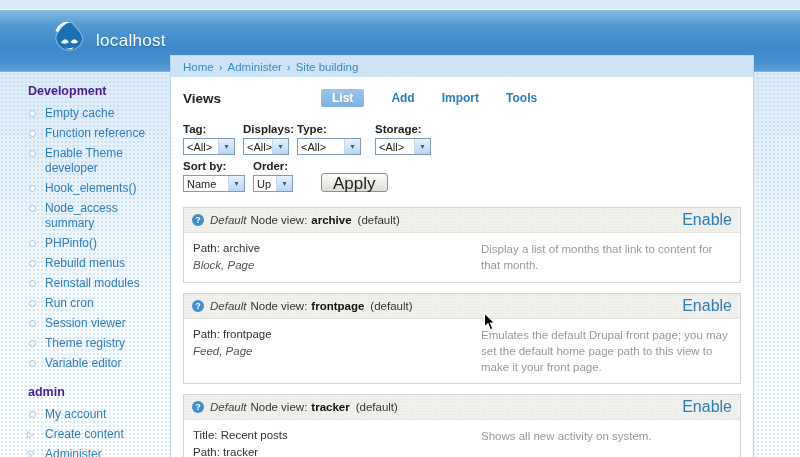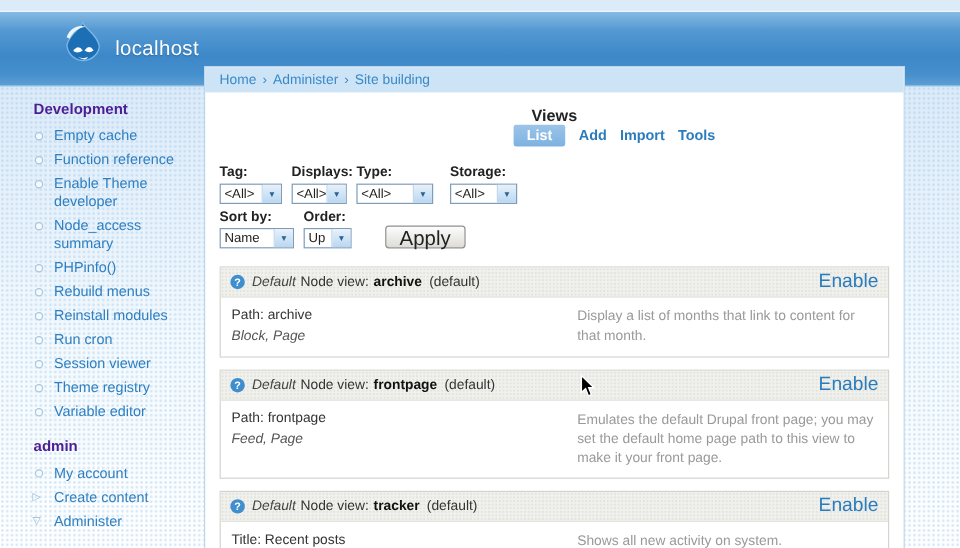--- a/index.html
+++ b/index.html
@@ -41,23 +41,23 @@
     background:#ffffff;border:1px solid #bcd6ee;border-bottom:none;box-sizing:border-box;
   }
   .breadcrumb{
     height:21px;background:#cde3f6;display:flex;align-items:center;
     padding-left:12px;font-size:11.5px;color:#3a8ac8;
   }
   .breadcrumb a{color:#3a8ac8;text-decoration:none;cursor:pointer;}
   .breadcrumb .sep{margin:0 5px;}
   .content{padding:10px 12px 0 12px;}
   
-  .head-row{display:flex;align-items:center;margin-top:2px;flex-direction:column;}
+  .head-row{display:flex;align-items:center;margin-top:2px;}
   .page-title{font-size:13.5px;font-weight:bold;color:#222;}
-  .tabs{display:flex;align-items:center;margin-left:52px;gap:11px;padding-left:48px;}
+  .tabs{display:flex;align-items:center;margin-left:52px;gap:27px;padding-left:48px;}
   .tabs a{font-size:12px;font-weight:bold;color:#2b7cbd;text-decoration:none;cursor:pointer;}
   .tabs a.active{
     background:linear-gradient(#9cc4e9,#7db2e0);color:#ffffff;
     padding:2px 11px;border-radius:2px;
   }
   
   .filters{margin-top:16px;}
   .frow{display:flex;align-items:flex-end;}
   .frow + .frow{margin-top:5px;}
   .fgroup{margin-right:8px;}
@@ -122,20 +122,21 @@
   </div>
   <div class="site-name">localhost</div>
 </div>
 
 <div class="sidebar">
   <div class="side-title">Development</div>
   <ul class="side-list">
     <li><span class="bullet"></span><a>Empty cache</a></li>
     <li><span class="bullet"></span><a>Function reference</a></li>
     <li><span class="bullet"></span><a>Enable Theme developer</a></li>
+    <li><span class="bullet"></span><a>Hook_elements()</a></li>
     <li><span class="bullet"></span><a>Node_access summary</a></li>
     <li><span class="bullet"></span><a>PHPinfo()</a></li>
     <li><span class="bullet"></span><a>Rebuild menus</a></li>
     <li><span class="bullet"></span><a>Reinstall modules</a></li>
     <li><span class="bullet"></span><a>Run cron</a></li>
     <li><span class="bullet"></span><a>Session viewer</a></li>
     <li><span class="bullet"></span><a>Theme registry</a></li>
     <li><span class="bullet"></span><a>Variable editor</a></li>
   </ul>
   <div class="side-title second">admin</div>

